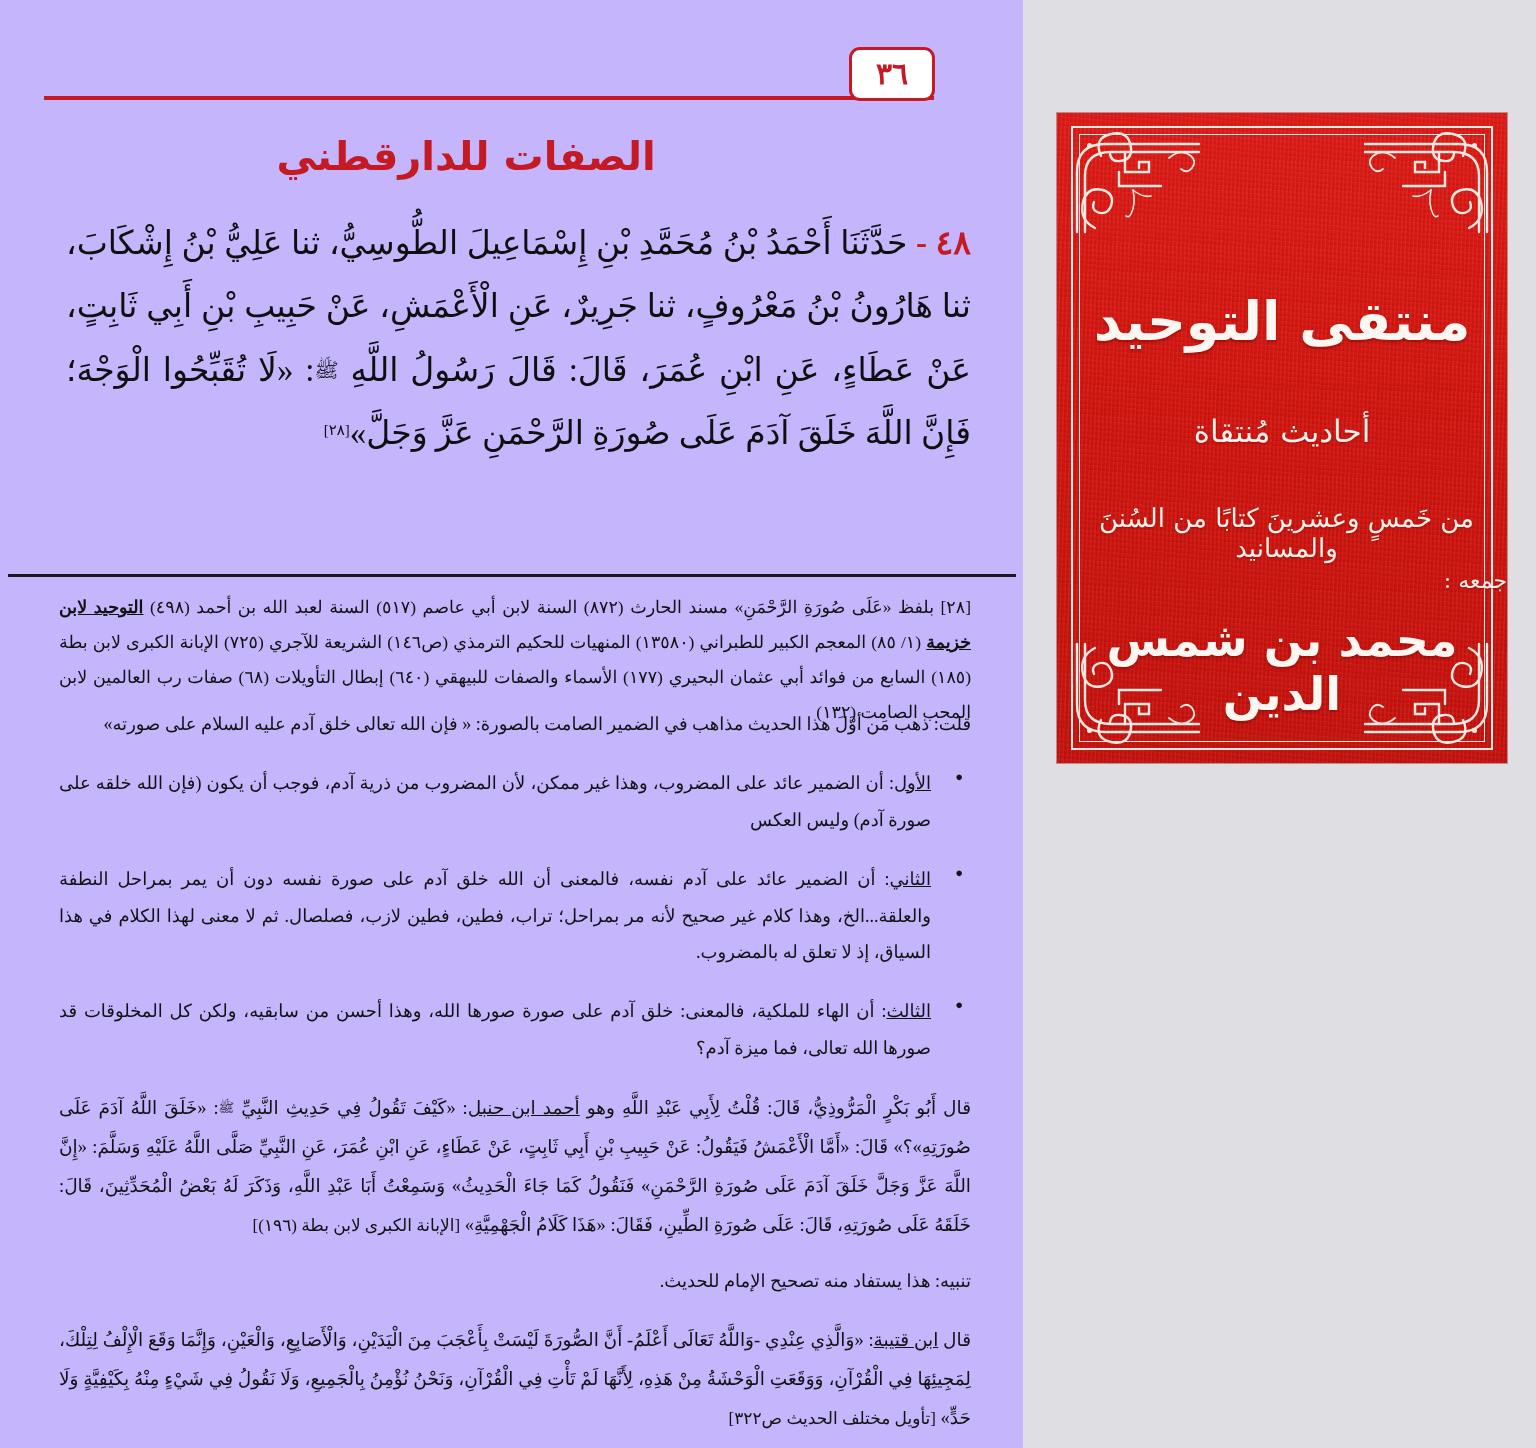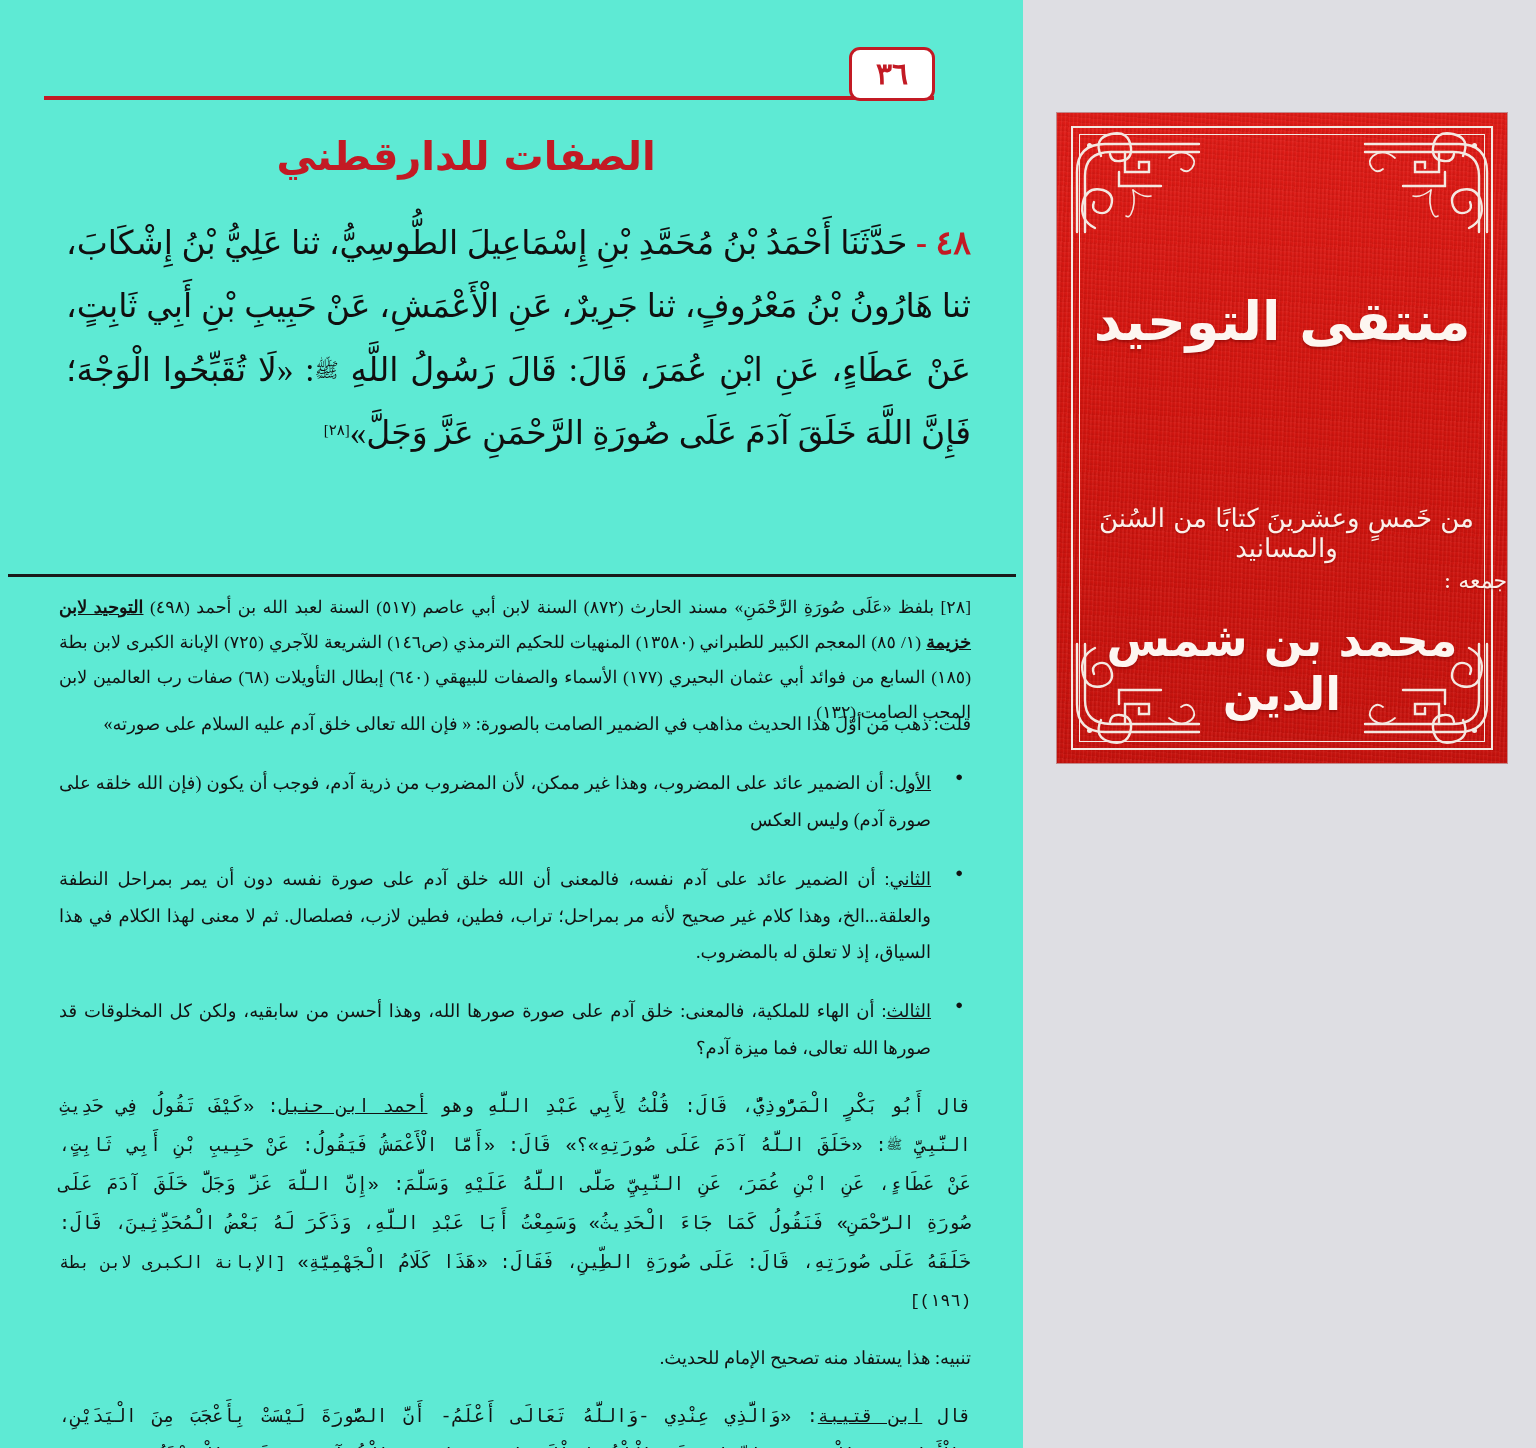--- a/index.html
+++ b/index.html
@@ -16,21 +16,21 @@
     position: relative;
   }
 
   
   .page-sheet {
     position: absolute;
     left: 0;
     top: 0;
     width: 1023px;
     height: 1448px;
-    background: #5eead4;
+    background: #c4b5fd;
     box-sizing: border-box;
   }
 
   
   .page-header {
     position: absolute;
     left: 0;
     top: 0;
     width: 1023px;
     height: 120px;
@@ -170,21 +170,20 @@
     top: -1px;
     font-size: 13px;
     color: #121212;
   }
 
   .para-vocalized {
     font-size: 18.5px;
     line-height: 2.1;
     text-align: justify;
     margin: 0 0 18px 0;
-    font-family: Liberation Mono, monospace;
   }
   .src-ref {
     font-size: 17px;
   }
   .sallam-sm {
     font-size: 13px;
     vertical-align: 2px;
     letter-spacing: -0.5px;
   }
 
@@ -428,16 +427,17 @@
       <path d="M96 30 Q108 20 118 28 Q124 33 119 40 Q114 46 108 41" stroke-width="1.8"></path>
     </svg>
   </div>
 
   <span class="cover-dot dot-tl"></span>
   <span class="cover-dot dot-tr"></span>
   <span class="cover-dot dot-bl"></span>
   <span class="cover-dot dot-br"></span>
 
   <div class="cover-title">منتقى التوحيد</div>
+  <div class="cover-sub1">أحاديث مُنتقاة</div>
   <div class="cover-sub3">من خَمسٍ وعشرينَ كتابًا من السُننَ والمسانيد</div>
   <div class="cover-collector-label">جمعه :</div>
   <div class="cover-author">محمد بن شمس الدين</div>
 </div>
 
 </body></html>

